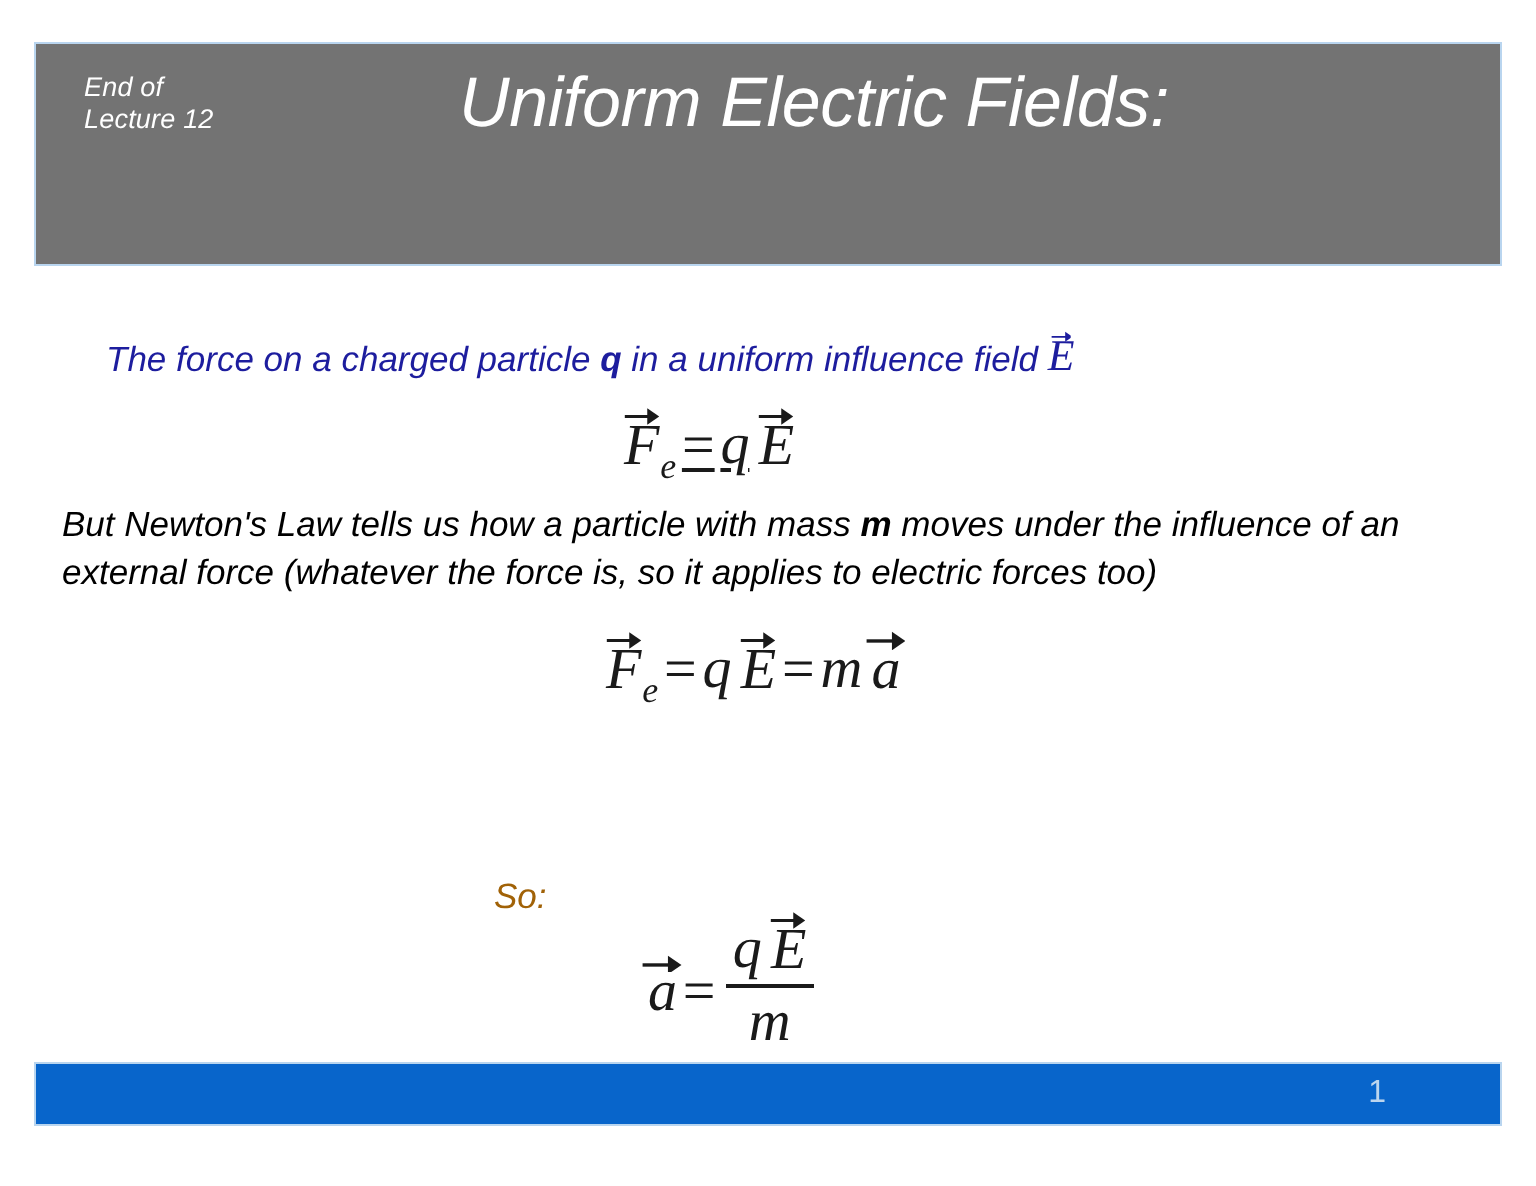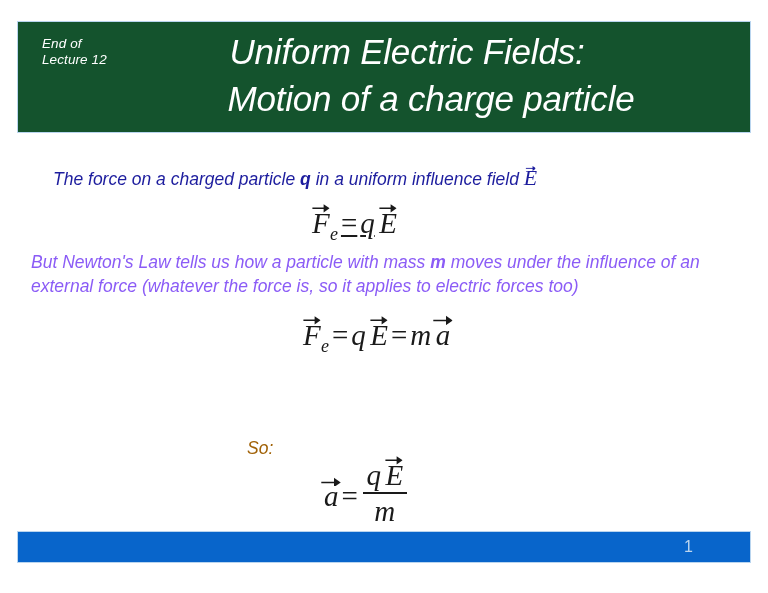--- a/index.html
+++ b/index.html
@@ -24,21 +24,21 @@
     background: #ffffff;
   }
 
   
   .header-bar {
     position: absolute;
     left: 17px;
     top: 21px;
     width: 734px;
     height: 112px;
-    background: #14532d;
+    background: #737373;
     border: 1px solid #b9d5ef;
     box-sizing: border-box;
   }
   .lecture-tag {
     position: absolute;
     left: 24px;
     top: 14px;
     color: #ffffff;
     font-size: 13.5px;
     font-style: italic;
@@ -74,21 +74,21 @@
     line-height: 23px;
     white-space: nowrap;
   }
   .stmt-blue b { font-weight: bold; }
 
   .stmt-red {
     position: absolute;
     left: 31px;
     top: 250px;
     width: 678px;
-    color: #8b5cf6;
+    color: #000000;
     font-size: 17.5px;
     font-style: italic;
     line-height: 24px;
   }
   .stmt-red b { font-weight: bold; }
 
   .so-label {
     position: absolute;
     left: 247px;
     top: 438px;
@@ -193,21 +193,20 @@
 </head>
 <body>
 
 <div class="slide">
 
   <div class="header-bar">
     <div class="lecture-tag">End of
 Lecture 12</div>
     <div class="slide-title">
       <span class="line1">Uniform Electric Fields:</span>
-      <span class="line2">Motion of a charge particle</span>
     </div>
   </div>
 
   <div class="stmt-blue">
     <span>The force on a charged particle </span><b>q</b><span> in a uniform influence field </span><span class="math vec"><svg class="arw" viewBox="0 0 24 12">
           <line x1="1" y1="8" x2="19" y2="8" stroke="#1d1d9e" stroke-width="2"></line>
           <polygon points="16,2.5 24,8 16,13.5" fill="#1d1d9e"></polygon>
         </svg><span class="gl" style="color:#1d1d9e;font-size:1.25em;">E</span></span>
   </div>
 

